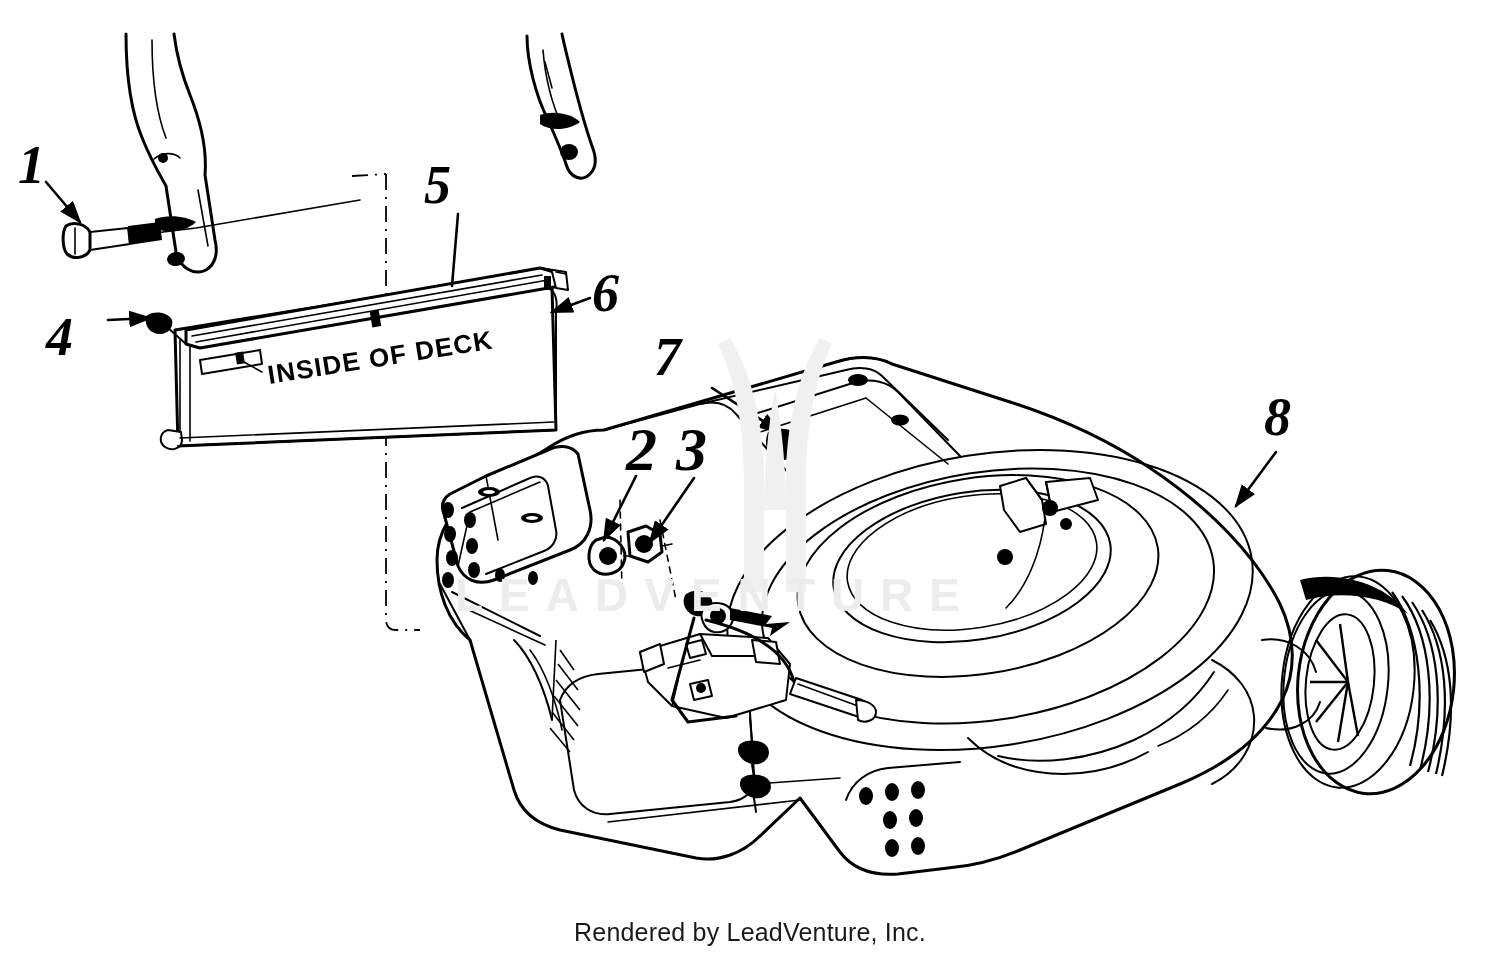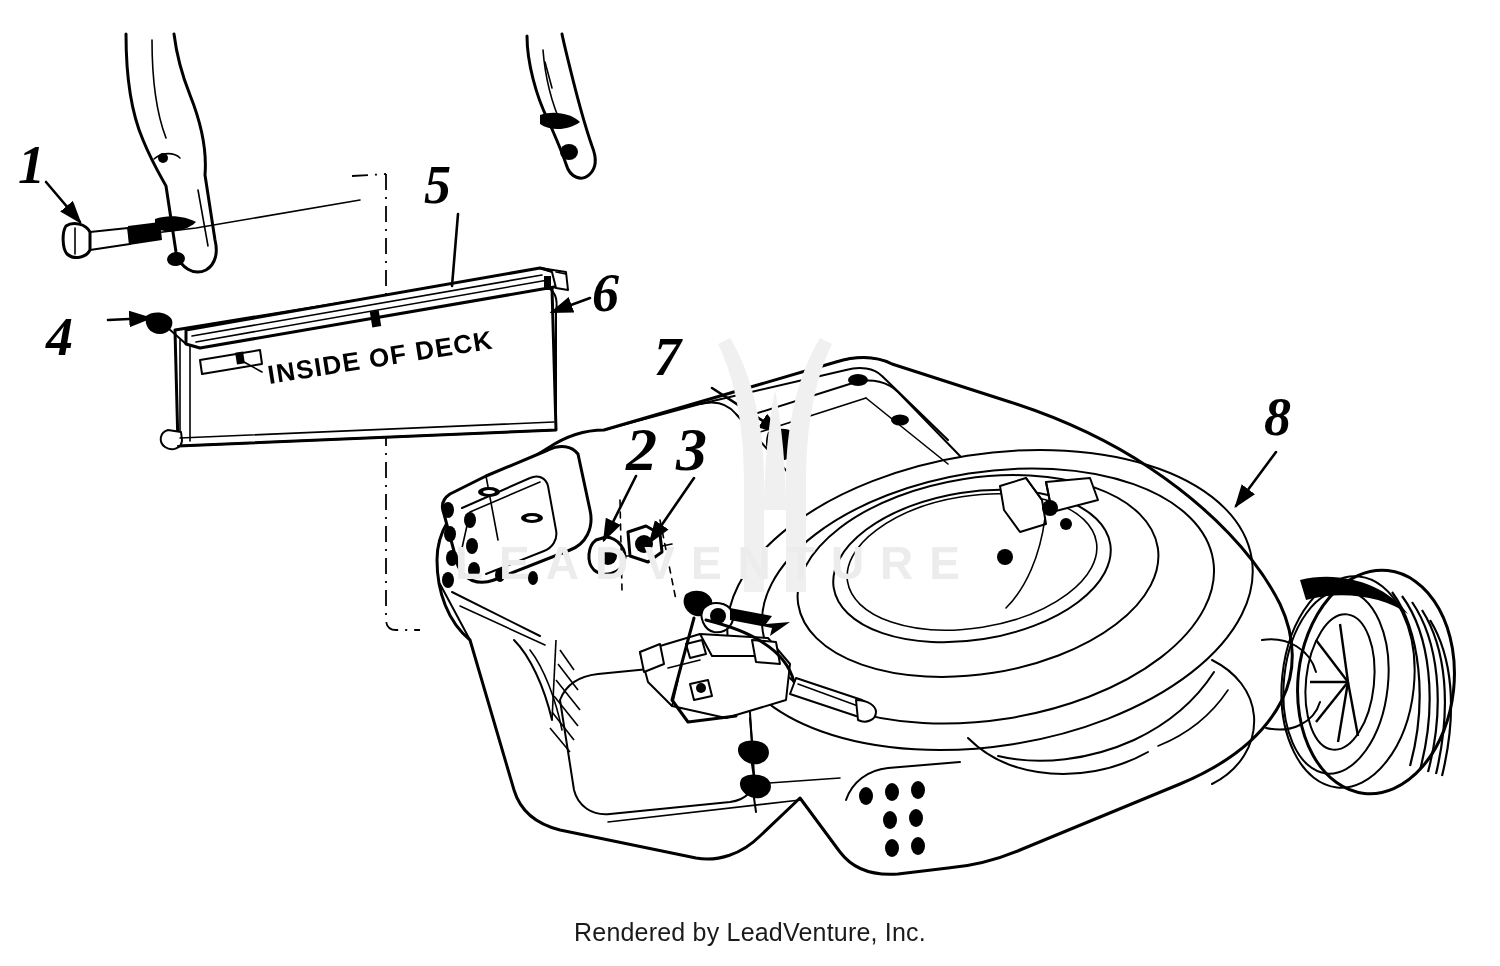--- a/index.html
+++ b/index.html
@@ -38,21 +38,21 @@
     width: 1500px;
     text-align: center;
     font-family: "Liberation Sans", sans-serif;
     font-size: 25px;
     color: #1a1a1a;
     letter-spacing: 0.2px;
   }
   #watermark-text {
     position: absolute;
     left: 455px;
-    top: 536px;
+    top: 568px;
     font-family: "Liberation Sans", sans-serif;
     font-size: 46px;
     font-weight: bold;
     letter-spacing: 16px;
     color: #ececec;
     user-select: none;
     pointer-events: none;
   }
   #watermark-logo {
     position: absolute;

